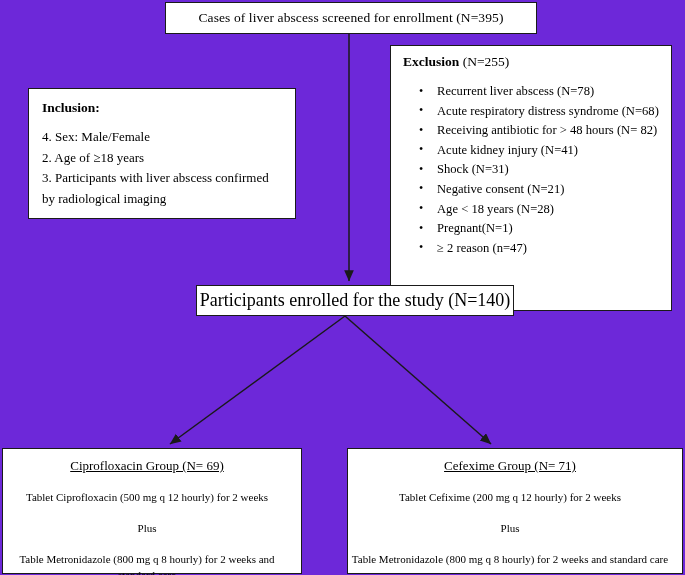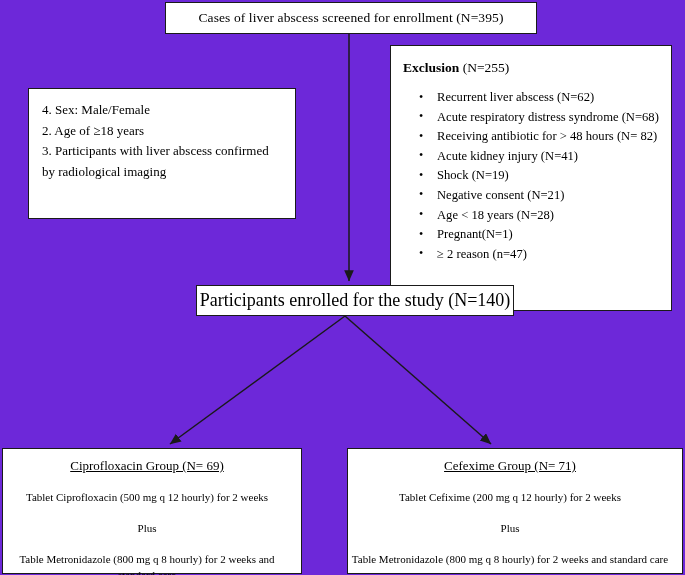--- a/index.html
+++ b/index.html
@@ -62,21 +62,21 @@
   #box-inclusion .crit {
     font-size: 13px;
     line-height: 20.5px;
   }
   
   #box-exclusion {
     left: 390px;
     top: 45px;
     width: 282px;
     height: 266px;
-    padding: 14px 8px 0 12px;
+    padding: 8px 8px 0 12px;
   }
   #box-exclusion .heading {
     font-size: 13.5px;
     margin-bottom: 12px;
   }
   #box-exclusion .heading b {
     font-weight: bold;
   }
   #box-exclusion ul {
     margin: 0;
@@ -151,35 +151,36 @@
     <line x1="349" y1="33" x2="349" y2="281" stroke="#1a1a1a" stroke-width="1.5" marker-end="url(#arrowhead)"></line>
     <line x1="345" y1="316" x2="170" y2="444" stroke="#1a1a1a" stroke-width="1.5" marker-end="url(#arrowhead)"></line>
     <line x1="345" y1="316" x2="491" y2="444" stroke="#1a1a1a" stroke-width="1.5" marker-end="url(#arrowhead)"></line>
   </svg>
 
   <div class="box" id="box-screened">
     <span class="txt">Cases of liver abscess screened for enrollment (N=395)</span>
   </div>
 
   <div class="box" id="box-inclusion">
+    <div class="heading">Inclusion:</div>
     <div class="crit">4. Sex: Male/Female</div>
     <div class="crit">2. Age of ≥18 years</div>
     <div class="crit">3. Participants with liver abscess confirmed by radiological imaging</div>
   </div>
 
   <div class="box" id="box-exclusion">
     <div class="heading">
       <b>Exclusion</b><span> (N=255)</span>
     </div>
     <ul>
-      <li>Recurrent liver abscess (N=62)</li>
+      <li>Recurrent liver abscess (N=78)</li>
       <li>Acute respiratory distress syndrome (N=68)</li>
       <li>Receiving antibiotic for &gt; 48 hours (N= 82)</li>
       <li>Acute kidney injury (N=41)</li>
-      <li>Shock (N=19)</li>
+      <li>Shock (N=31)</li>
       <li>Negative consent (N=21)</li>
       <li> Age &lt; 18 years (N=28)</li>
       <li>Pregnant(N=1)</li>
       <li>≥ 2 reason (n=47)</li>
     </ul>
   </div>
 
   <div class="box" id="box-enrolled">
     <span class="txt">Participants enrolled for the study (N=140)</span>
   </div>

